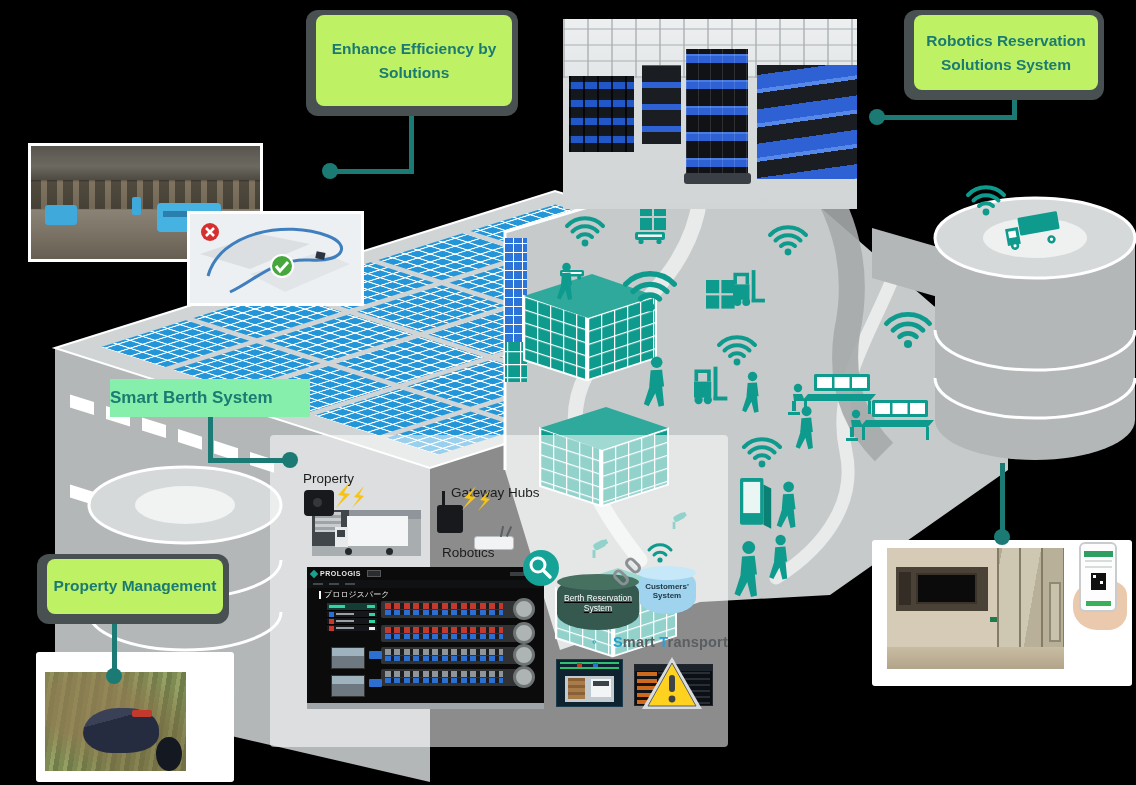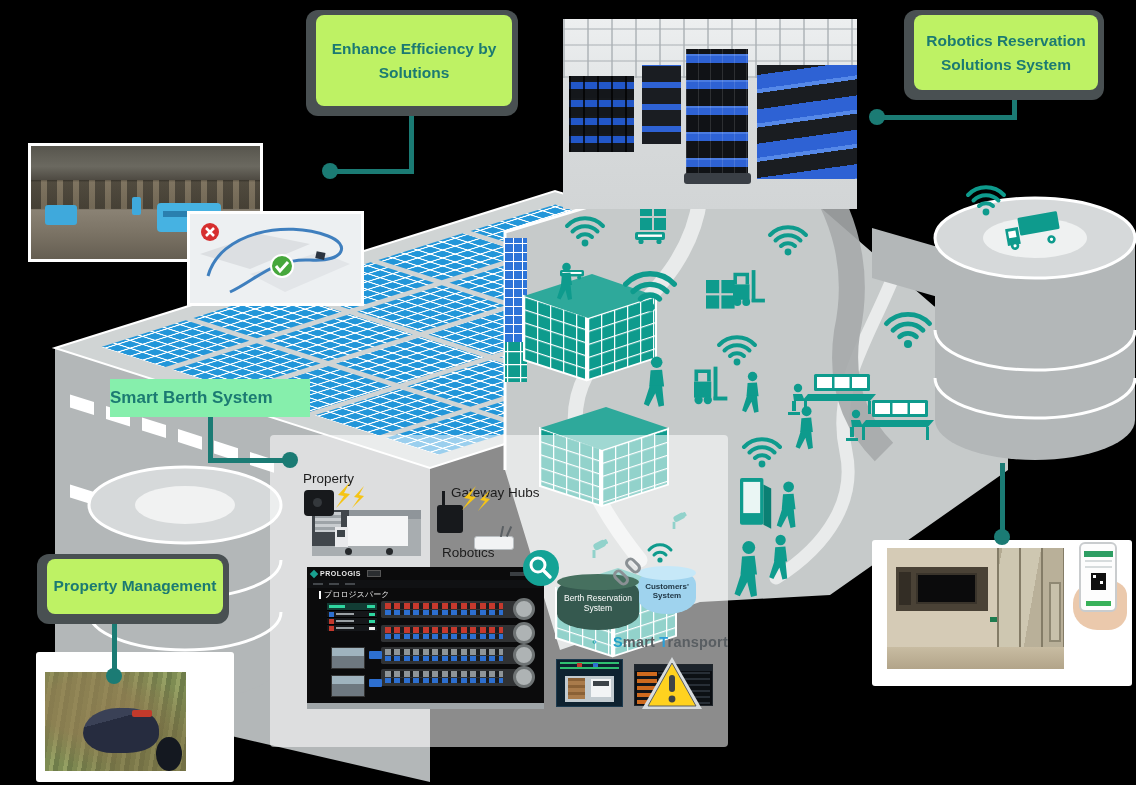--- a/index.html
+++ b/index.html
@@ -155,21 +155,21 @@
   .db-btn { position:absolute; left:62px; width:13px; height:8px; background:#2D6FD0; border-radius:1px; }
   .db-task { position:absolute; bottom:0; left:0; width:100%; height:6px; background:#9FA5A8; }
 
   
   #magnifier { left:523px; top:550px; width:36px; height:36px; border-radius:50%; background:#14A396; }
 
   .cyl { position:absolute; display:flex; align-items:center; justify-content:center; text-align:center; }
   #cyl-cust  { left:638px; top:568px; width:58px; height:46px; background:#9FD3EE; border-radius:50%/16px; }
   #cyl-cust .lid { position:absolute; top:-2px; left:0; width:100%; height:14px; border-radius:50%; background:#C6E8F8; }
   #cyl-cust .txt { position:relative; color:#1E3442; font-size:8px; line-height:1.15; font-weight:bold; }
-  #cyl-berth { left:557px; top:576px; width:82px; height:54px; background:#35594F; border-radius:50%/16px; }
+  #cyl-berth { left:557px; top:576px; width:82px; height:54px; background:#35594F; border-radius:50%/16px;text-decoration:underline; }
   #cyl-berth .lid { position:absolute; top:-2px; left:0; width:100%; height:16px; border-radius:50%; background:#46705F; }
   #cyl-berth .txt { position:relative; color:#fff; font-size:8.5px; line-height:1.2; font-weight:500; }
 
   #chain { left:610px; top:554px; width:40px; height:40px; }
   #chain .link { position:absolute; width:18px; height:11px; border:3.2px solid #8A9094; border-radius:6px; }
   #chain .l1 { left:2px; top:18px; transform:rotate(45deg); }
   #chain .l2 { left:14px; top:6px; transform:rotate(45deg); }
 
   #st-logo { left:592px; top:631px; width:136px; height:22px; display:flex; align-items:center; gap:16px; }
   #st-logo .word { font-size:14.5px; font-weight:bold; color:#595E62; letter-spacing:.2px; }

